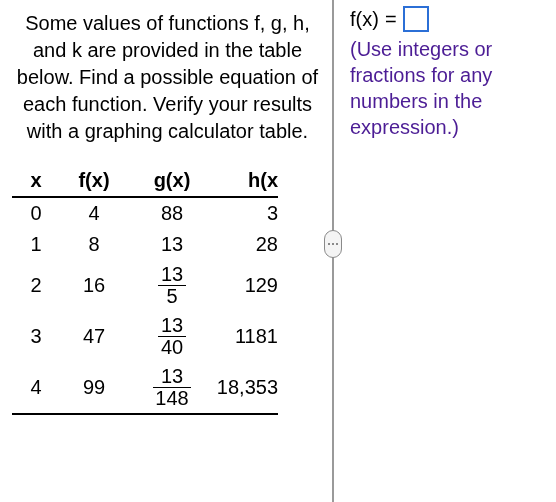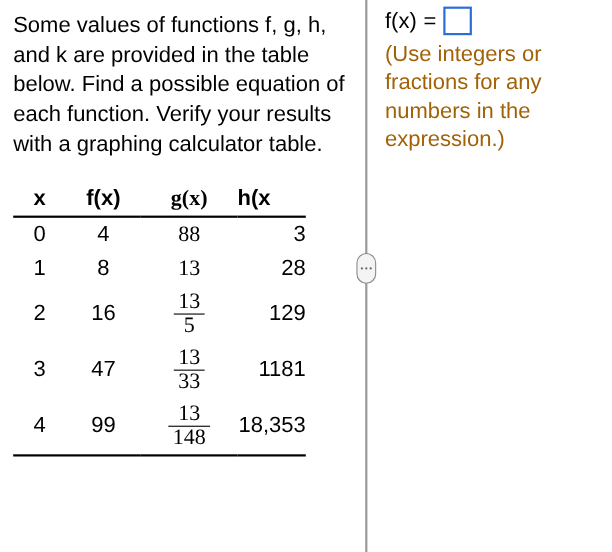--- a/index.html
+++ b/index.html
@@ -63,59 +63,60 @@
   }
   .right {
     position: absolute;
     left: 350px;
     top: 6px;
     width: 200px;
     padding-right: 8px;
   }
   .prompt {
     line-height: 1.35;
+    text-align: center;
   }
   .answer-line {
     display: flex;
     align-items: center;
     gap: 6px;
     margin-bottom: 4px;
   }
   .answer-box {
     display: inline-block;
     width: 26px;
     height: 26px;
     border: 2px solid #2b6fd6;
     background: #fff;
     vertical-align: middle;
   }
   .hint {
-    color: #a16207;
+    color: #4c1d95;
     line-height: 1.3;
   }
   .table {
     margin-top: 20px;
     padding-left: 4px;
     border-collapse: collapse;
   }
   .table td, .table th {
     text-align: center;
     padding: 4px 0;
     font-size: 20px;
     font-weight: normal;
   }
   .table thead th {
     font-weight: bold;
     border-bottom: 2px solid #000;
   }
   .table .col-x { width: 48px; }
   .table .col-f { width: 68px; }
-  .table .col-g { width: 88px; font-family: Liberation Serif, serif; }
+  .table .col-g { width: 88px; }
   .table .col-h { width: 62px; text-align: right; padding-right: 0; }
-  .table thead .col-h { text-align: left; }
+  .table thead .col-h { text-align: right; }
   .table tbody tr:last-child td { border-bottom: 2px solid #000; }
   .frac {
     display: inline-flex;
     flex-direction: column;
     align-items: center;
     vertical-align: middle;
     line-height: 1.05;
   }
   .frac .num {}
   .frac .den { border-top: 1.5px solid #000; min-width: 28px; text-align: center; }
@@ -158,21 +159,21 @@
                 <span class="num">13</span>
                 <span class="den">5</span>
               </span></td>
             <td class="col-h h-col">129</td>
           </tr>
           <tr>
             <td class="col-x">3</td>
             <td class="col-f">47</td>
             <td class="col-g"><span class="frac">
                 <span class="num">13</span>
-                <span class="den">33</span>
+                <span class="den">40</span>
               </span></td>
             <td class="col-h h-col">1181</td>
           </tr>
           <tr>
             <td class="col-x">4</td>
             <td class="col-f">99</td>
             <td class="col-g"><span class="frac wide">
                 <span class="num">13</span>
                 <span class="den">148</span>
               </span></td>

